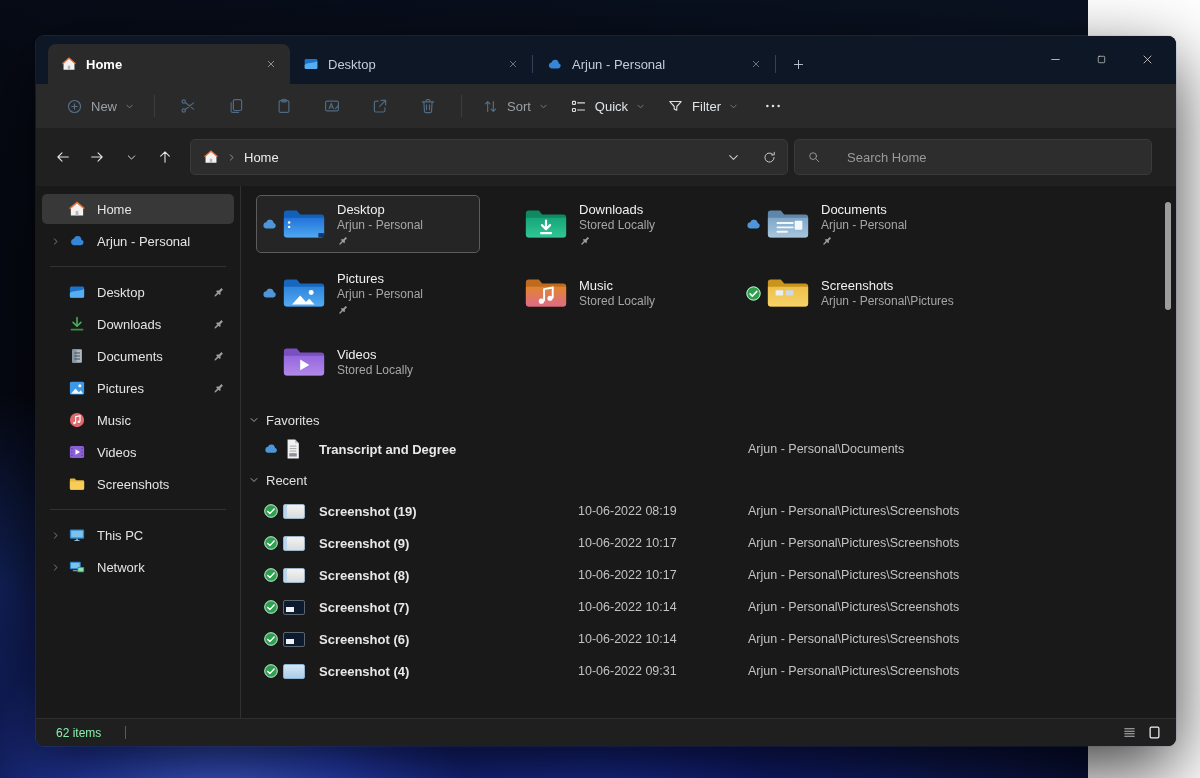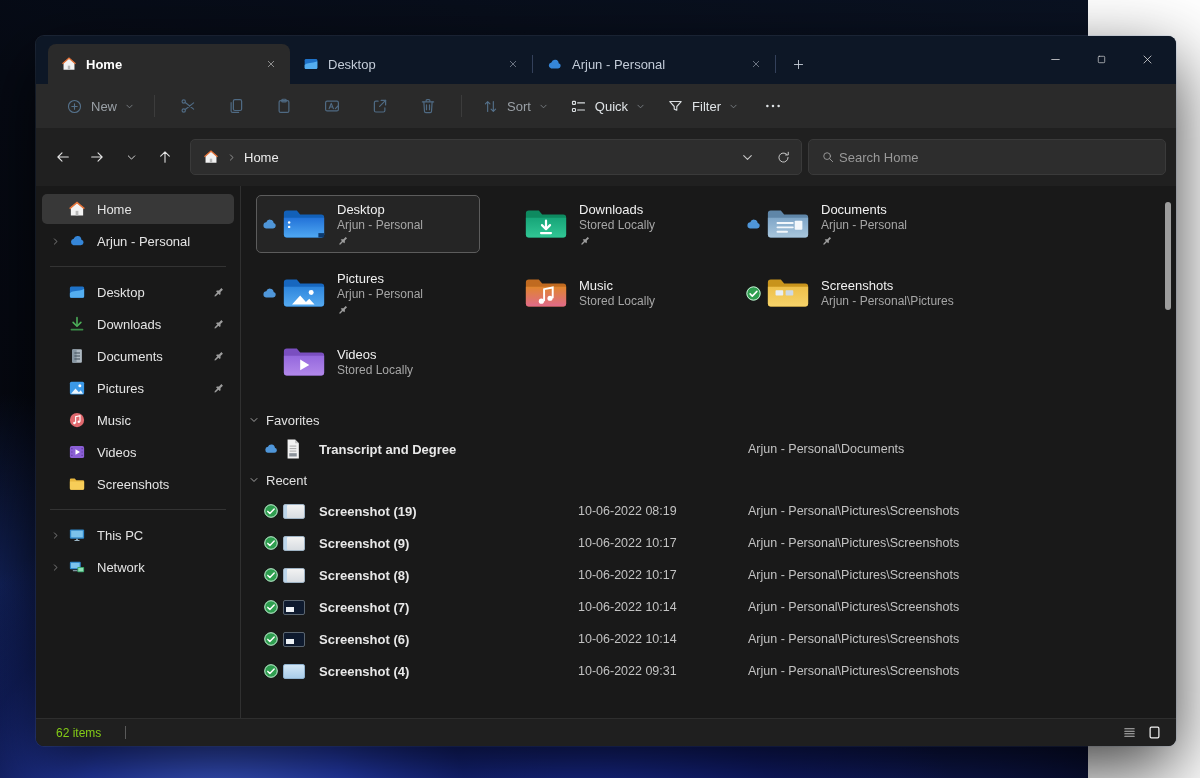--- a/index.html
+++ b/index.html
@@ -55,21 +55,21 @@
   .nav.sm i { width:11px; height:11px; }
   .addressbox { flex:1; height:36px; margin:0 6px 0 8px; background:#2d2d2d; border:1px solid #3a3a3a;
     border-radius:5px; display:flex; align-items:center; padding:0 10px 0 12px; }
   .ab-home { width:16px; height:16px; display:block; }
   .ab-chev { width:9px; height:9px; color:#b0b0b0; margin:0 8px; display:block; }
   .ab-crumb { color:#ececec; font-size:13px; flex:1; }
   .ab-right { display:flex; align-items:center; gap:22px; }
   .ab-right i { width:13px; height:13px; color:#c8c8c8; display:block; }
   .ab-right i.rf { width:15px; height:15px; }
   .searchbox { width:358px; height:36px; background:#2d2d2d; border:1px solid #3a3a3a; border-radius:5px;
-    display:flex; align-items:center; padding:14px 12px; gap:4px; margin-right:2px; }
+    display:flex; align-items:center; padding:14px 12px; gap:26px; margin-right:16px; }
   .searchbox i { width:14px; height:14px; color:#9a9a9a; flex:0 0 auto; display:block; }
   .searchbox input { flex:1; background:none; border:0; outline:none; color:#e8e8e8; font-size:13px; font-family:inherit; }
   .searchbox input::placeholder { color:#9a9a9a; }
 
   
   .bodyarea { display:flex; height:532px; background:#191919; }
   .sidebar { width:205px; flex:0 0 auto; padding-top:6px; border-right:1px solid #303030; overflow:hidden; }
   .side-item { height:30px; margin:2px 6px; border-radius:5px; display:flex; align-items:center; font-size:13px; color:#e4e4e4; }
   .side-item.selected { background:#383838; }
   .side-chev { width:26px; display:flex; align-items:center; justify-content:center; color:#9a9a9a; flex:0 0 auto; }
@@ -107,21 +107,21 @@
   .thumb { width:22px; height:15px; border-radius:2px; position:relative; }
   .thumb.light { background:linear-gradient(#f2f2f2,#d8dde2); border:1px solid #9fb3c4; box-shadow:inset 3px 0 0 #bcd5ea; }
   .thumb.dark { background:#0e1a2e; border:1px solid #5a6570; }
   .thumb.dark::after { content:""; position:absolute; left:2px; bottom:2px; width:8px; height:5px; background:#eef2f5; }
   .thumb.blue { background:linear-gradient(#d3e7f6,#a9cdea); border:1px solid #8fb2cf; }
 
   .scrollthumb { position:absolute; right:5px; top:16px; width:6px; height:108px; background:#9d9d9d; border-radius:3px; }
 
   
   .statusbar { height:28px; background:#1f1f1f; border-top:1px solid #2e2e2e; display:flex; align-items:center;
-    padding:0 14px 0 20px; font-size:12px; color:#84cc16;text-align:center; }
+    padding:0 14px 0 20px; font-size:12px; color:#86efac;text-align:center; }
   .sb-sep { width:1px; height:13px; background:#5a5a5a; margin-left:24px; }
   .sb-right { margin-left:auto; display:flex; gap:10px; }
   .sb-right i { width:15px; height:15px; display:block; }
   .sb-ic-dim { color:#b9b9b9; }
   .sb-ic-on { color:#f2f2f2; }
 
   [data-icon] { display:inline-flex; }
   [data-icon] svg { width:100%; height:100%; display:block; }
 </style>
 </head>

